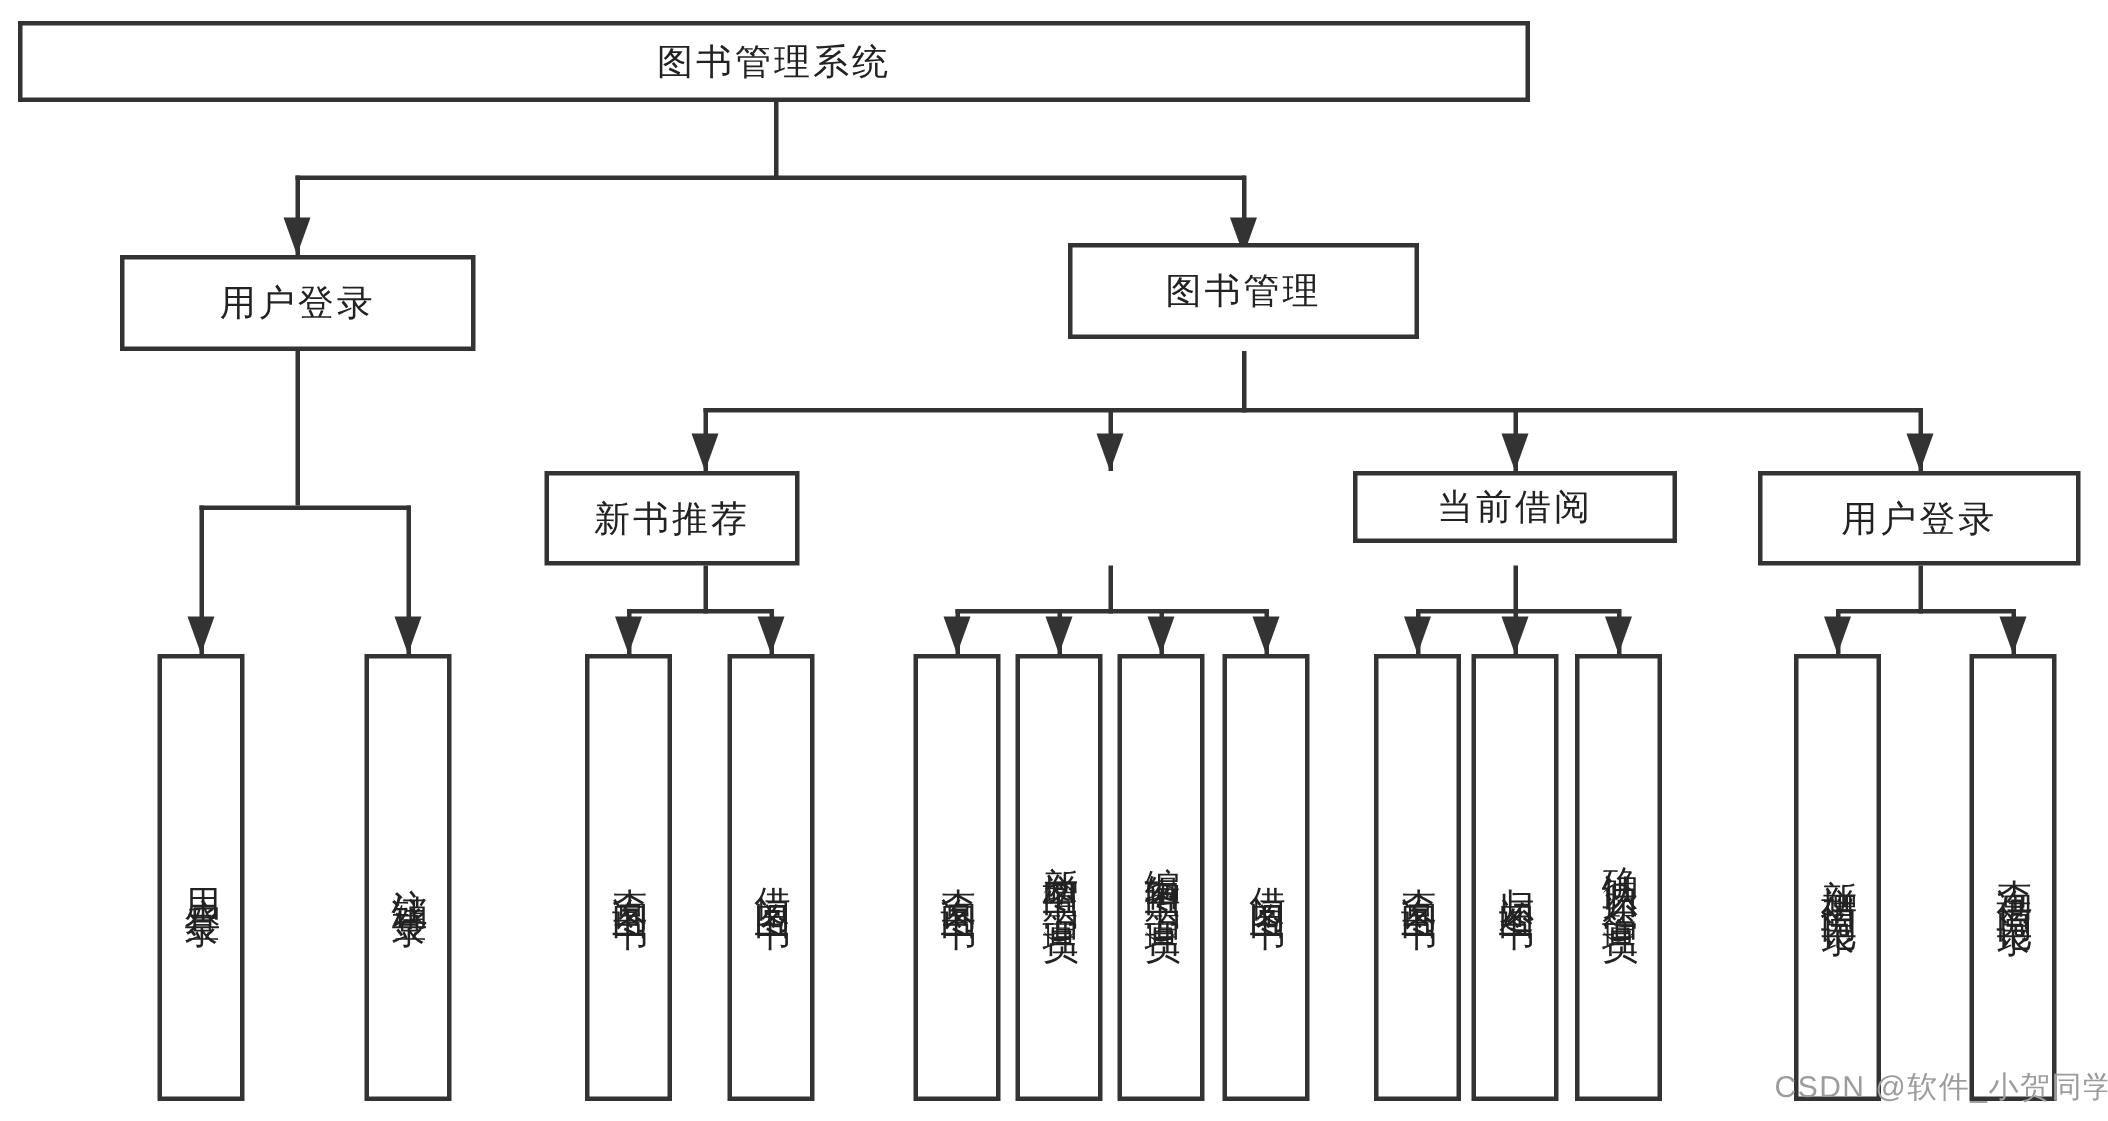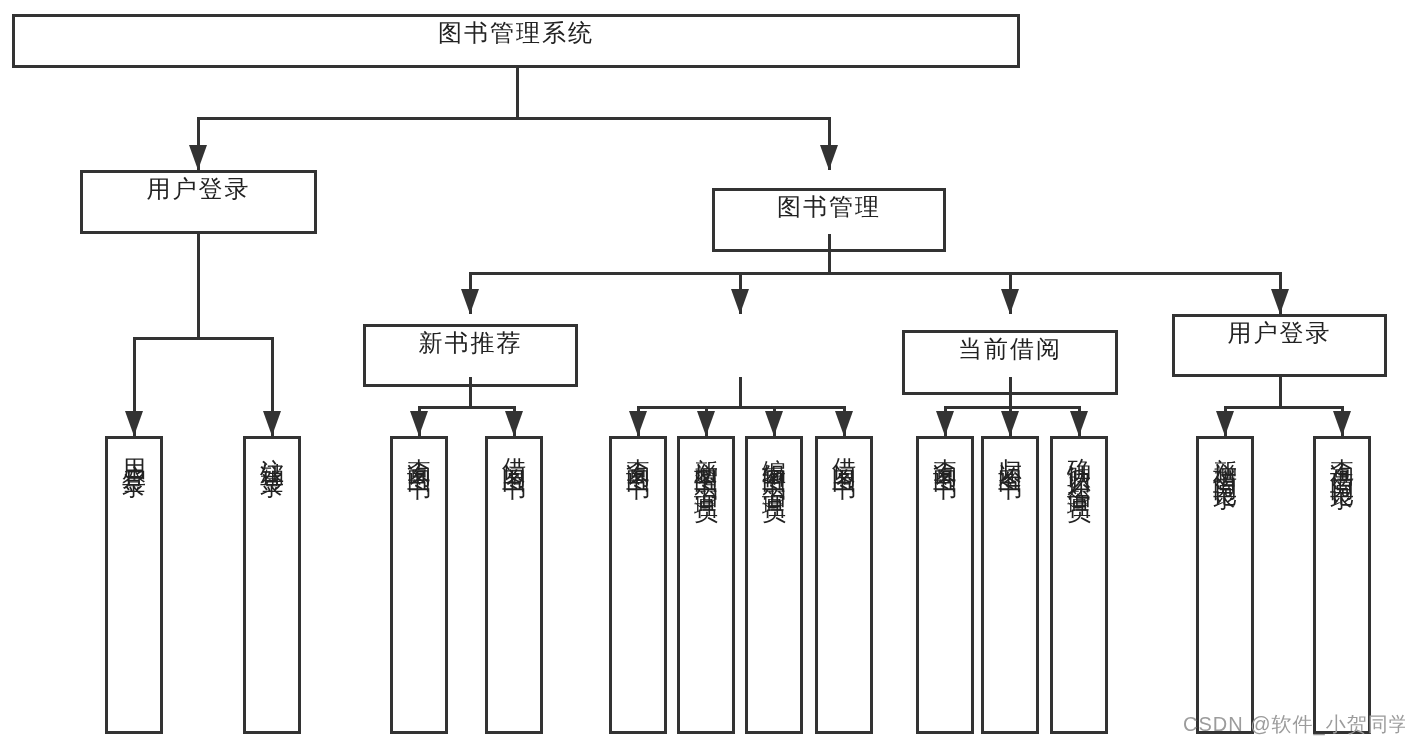--- a/index.html
+++ b/index.html
@@ -2,21 +2,21 @@
 <html><head>
 <meta charset="utf-8">
 <style>
   html,body{margin:0;padding:0;background:#ffffff;}
   #canvas{
     position:relative;width:1405px;height:747px;background:#ffffff;overflow:hidden;
     font-family:"Liberation Sans","DejaVu Sans",sans-serif;
   }
   .node{
     position:absolute;box-sizing:border-box;background:#ffffff;border:3px solid #333333;
-    display:flex;align-items:flex-start;justify-content:center;color:#222222;
+    display:flex;align-items:center;justify-content:center;color:#222222;
   }
   .hlabel{font-size:24px;letter-spacing:2px;white-space:nowrap;}
   .vlabel{
     writing-mode:vertical-rl;text-orientation:mixed;
     font-size:24px;letter-spacing:6px;line-height:1;white-space:nowrap;
   }
   .vl,.hl{position:absolute;background:#333333;}
   .vl{width:3px;}
   .hl{height:3px;}
   .ah{
@@ -41,21 +41,21 @@
   <div class="vl" style="left:516px;top:68px;height:51px"></div>
   <div class="hl" style="left:197px;top:117px;width:633px"></div>
   <div class="vl" style="left:197px;top:117px;height:53px"></div>
   <div class="ah" style="left:189px;top:145px"></div>
   <div class="vl" style="left:828px;top:117px;height:53px"></div>
   <div class="ah" style="left:820px;top:145px"></div>
 
   <div class="node" style="left:80px;top:170px;width:237px;height:64px">
     <span class="hlabel">用户登录</span>
   </div>
-  <div class="node" style="left:712px;top:188px;width:234px;height:64px">
+  <div class="node" style="left:712px;top:162px;width:234px;height:64px">
     <span class="hlabel">图书管理</span>
   </div>
 
   <div class="vl" style="left:197px;top:234px;height:103px"></div>
   <div class="hl" style="left:133px;top:337px;width:141px"></div>
   <div class="vl" style="left:133px;top:337px;height:99px"></div>
   <div class="ah" style="left:125px;top:411px"></div>
   <div class="vl" style="left:271px;top:337px;height:99px"></div>
   <div class="ah" style="left:263px;top:411px"></div>
 
@@ -63,24 +63,24 @@
   <div class="hl" style="left:469px;top:272px;width:812px"></div>
   <div class="vl" style="left:469px;top:272px;height:42px"></div>
   <div class="ah" style="left:461px;top:289px"></div>
   <div class="vl" style="left:739px;top:272px;height:42px"></div>
   <div class="ah" style="left:731px;top:289px"></div>
   <div class="vl" style="left:1009px;top:272px;height:42px"></div>
   <div class="ah" style="left:1001px;top:289px"></div>
   <div class="vl" style="left:1279px;top:272px;height:42px"></div>
   <div class="ah" style="left:1271px;top:289px"></div>
 
-  <div class="node" style="left:363px;top:324px;width:215px;height:63px">
+  <div class="node" style="left:363px;top:314px;width:170px;height:63px">
     <span class="hlabel">新书推荐</span>
   </div>
-  <div class="node" style="left:902px;top:330px;width:216px;height:65px">
+  <div class="node" style="left:902px;top:314px;width:216px;height:48px">
     <span class="hlabel">当前借阅</span>
   </div>
   <div class="node" style="left:1172px;top:314px;width:215px;height:63px">
     <span class="hlabel">用户登录</span>
   </div>
 
   <div class="vl" style="left:469px;top:377px;height:32px"></div>
   <div class="hl" style="left:418px;top:406px;width:98px"></div>
   <div class="vl" style="left:418px;top:406px;height:30px"></div>
   <div class="ah" style="left:410px;top:411px"></div>

